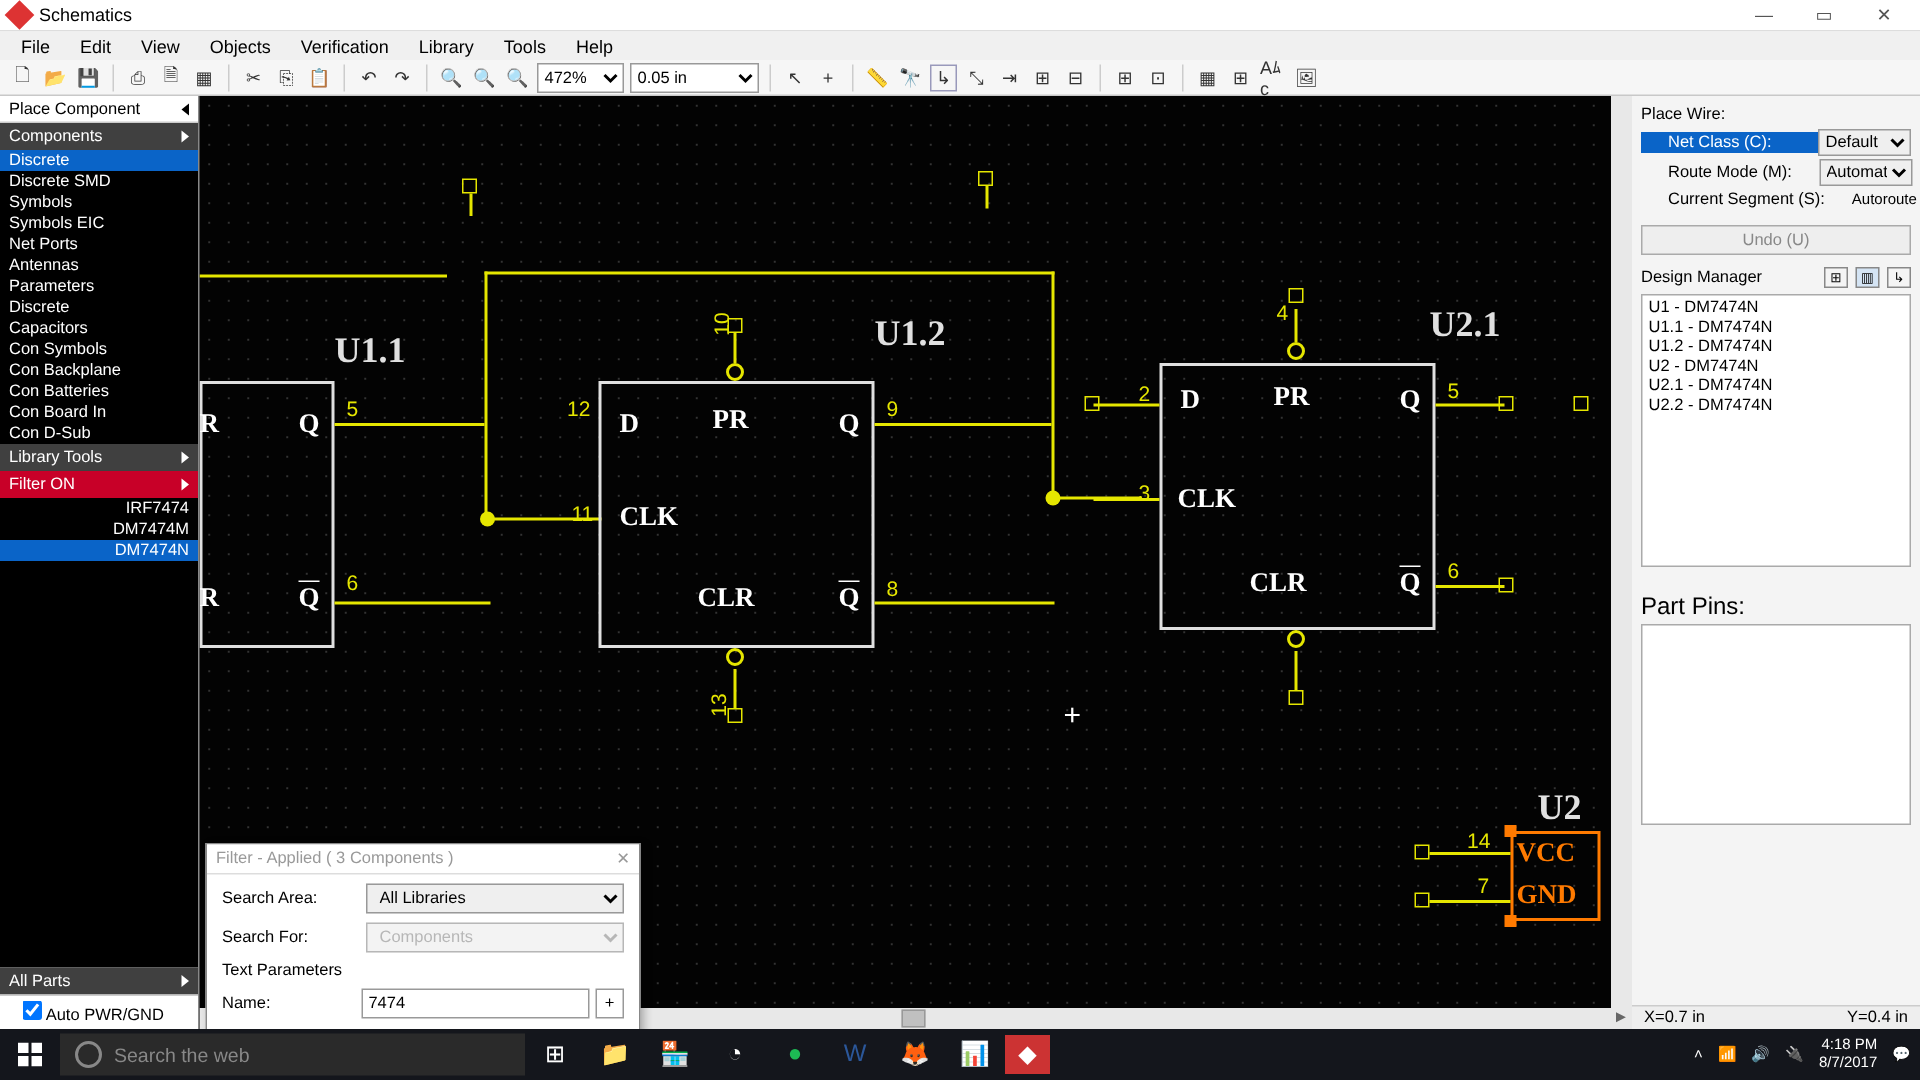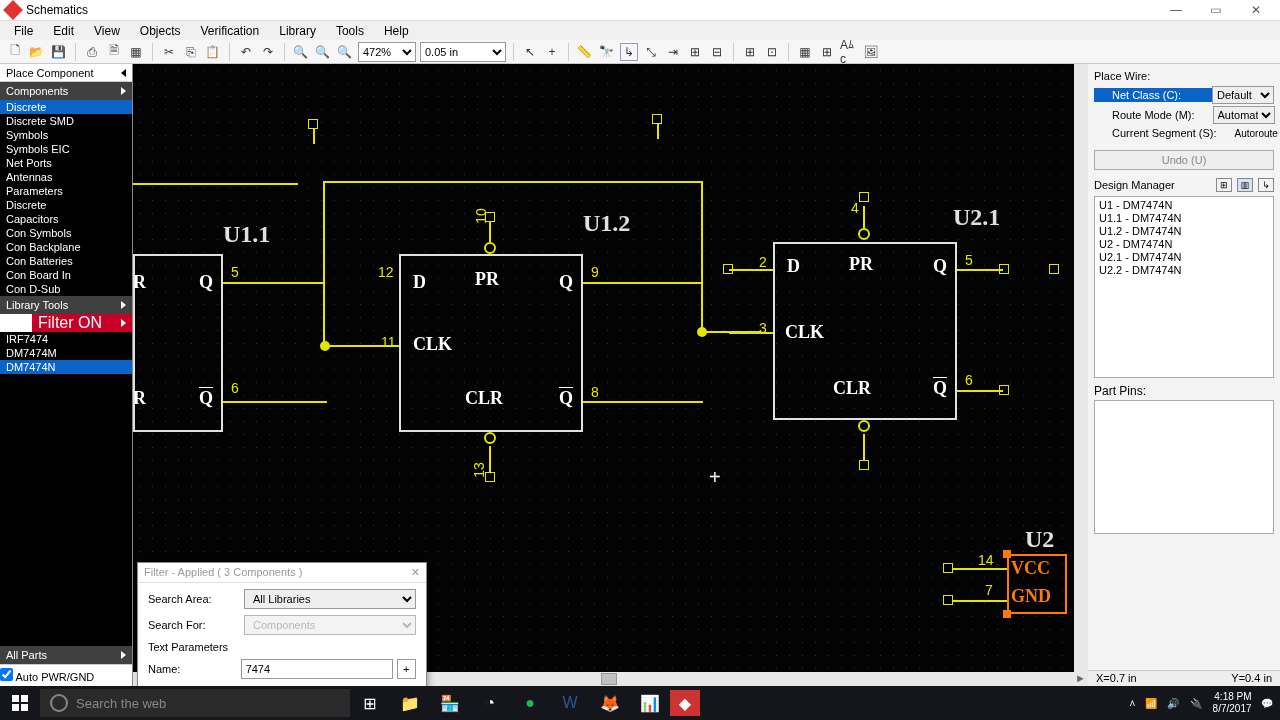--- a/index.html
+++ b/index.html
@@ -23,26 +23,26 @@
 
 .left-panel { width: 133px; background: #fff; border-right: 1px solid #888; display: flex; flex-direction: column; }
 .panel-header { background: #404040; color: #fff; padding: 2px 6px; font-size: 11px; display: flex; align-items: center; justify-content: space-between; height: 18px; }
 .panel-header.sub { background: #404040; }
 .complist { flex: 0 0 auto; max-height: 200px; overflow-y: scroll; background: #000; }
 .complist::-webkit-scrollbar { width: 14px; }
 .complist::-webkit-scrollbar-track { background: #e8e8e8; }
 .complist::-webkit-scrollbar-thumb { background: #c0c0c0; border: 1px solid #999; }
 .complist-item { color: #fff; background: #000; padding: 1px 6px; font-size: 11px; white-space: nowrap; }
 .complist-item.sel { background: #0a64c8; }
-.filter-on { background: #c80028; color: #fff; padding: 2px 6px; font-size: 16px; display: flex; justify-content: space-between; height: 18px; align-items: center; margin-left: 32px; }
-.filterlist { background: #000; flex: 1; }
+.filter-on { background: #c80028; color: #fff; padding: 2px 6px; font-size: 11px; display: flex; justify-content: space-between; height: 18px; align-items: center; }
+.filterlist { background: #000; flex: 1; text-align: right; }
 .filterlist div { color: #fff; padding: 1px 6px; font-size: 11px; }
 .filterlist div.sel { background: #0a64c8; }
 .all-parts { background: #404040; color: #fff; padding: 2px 6px; font-size: 11px; height: 18px; display: flex; justify-content: space-between; align-items: center; }
-.auto-pwr { padding: 3px 0; font-size: 11px; border-top: 1px solid #ccc; }
+.auto-pwr { padding: 3px 15px; font-size: 11px; border-top: 1px solid #ccc; }
 
 
 .canvas-wrap { flex: 1; background: #000; position: relative; overflow: hidden; }
 .canvas { position: absolute; inset: 0; background: #030303;
   background-image: radial-gradient(circle, #333 0.5px, transparent 0.5px);
   background-size: 13px 13px;
 }
 .chip { position: absolute; border: 2px solid #e0e0e0; }
 .pin-label { position: absolute; color: #fff; font-family: Tahoma; font-weight: 600; font-size: 18px; }
 .wire { position: absolute; background: #e5e600; }
@@ -60,21 +60,21 @@
 .right-panel { width: 192px; padding: 6px; background: #f4f4f4; }
 .rp-label { font-size: 11px; margin-bottom: 4px; }
 .rp-row { display: flex; align-items: center; margin-bottom: 2px; font-size: 11px; }
 .rp-row .k { flex: 1; white-space: nowrap; padding: 1px 18px; }
 .rp-row .k.sel { background: #0a64c8; color: #fff; }
 .rp-row select { width: 62px; font-size: 11px; height: 18px; border: 1px solid #999; }
 .rp-btn { width: 100%; height: 20px; border: 1px solid #aaa; background: #eee; font-size: 11px; color: #888; margin-top: 8px; }
 .dm-head { display: flex; justify-content: space-between; align-items: center; margin: 8px 0 4px; font-size: 11px; }
 .dm-head .icons span { display: inline-block; width: 16px; height: 14px; border: 1px solid #888; margin-left: 2px; font-size: 9px; text-align: center; line-height: 12px; }
 .dm-list { border: 1px solid #aaa; background: #fff; height: 182px; padding: 2px 4px; font-size: 11px; line-height: 13px; }
-.part-pins { margin-top: 6px; font-size: 12px; }
+.part-pins { margin-top: 18px; font-size: 16px; }
 .part-pins-box { border: 1px solid #aaa; background: #fff; height: 134px; margin-top: 2px; }
 .status { position: absolute; bottom: 34px; right: 0; width: 192px; height: 16px; background: #eee; border-top: 1px solid #ccc; display: flex; justify-content: space-between; padding: 1px 8px; font-size: 11px; }
 
 
 .dialog { position: absolute; left: 137px; top: 562px; width: 290px; background: #fff; border: 1px solid #888; box-shadow: 2px 2px 6px rgba(0,0,0,0.3); font-size: 11px; }
 .dialog .dlg-title { background: #fff; color: #999; padding: 3px 6px; display: flex; justify-content: space-between; border-bottom: 1px solid #ddd; }
 .dialog .dlg-body { padding: 6px 10px; }
 .dialog .row { display: flex; align-items: center; margin-bottom: 6px; }
 .dialog .row label { width: 96px; }
 .dialog .row select, .dialog .row input { flex: 1; height: 20px; border: 1px solid #999; font-size: 11px; padding: 0 4px; }

